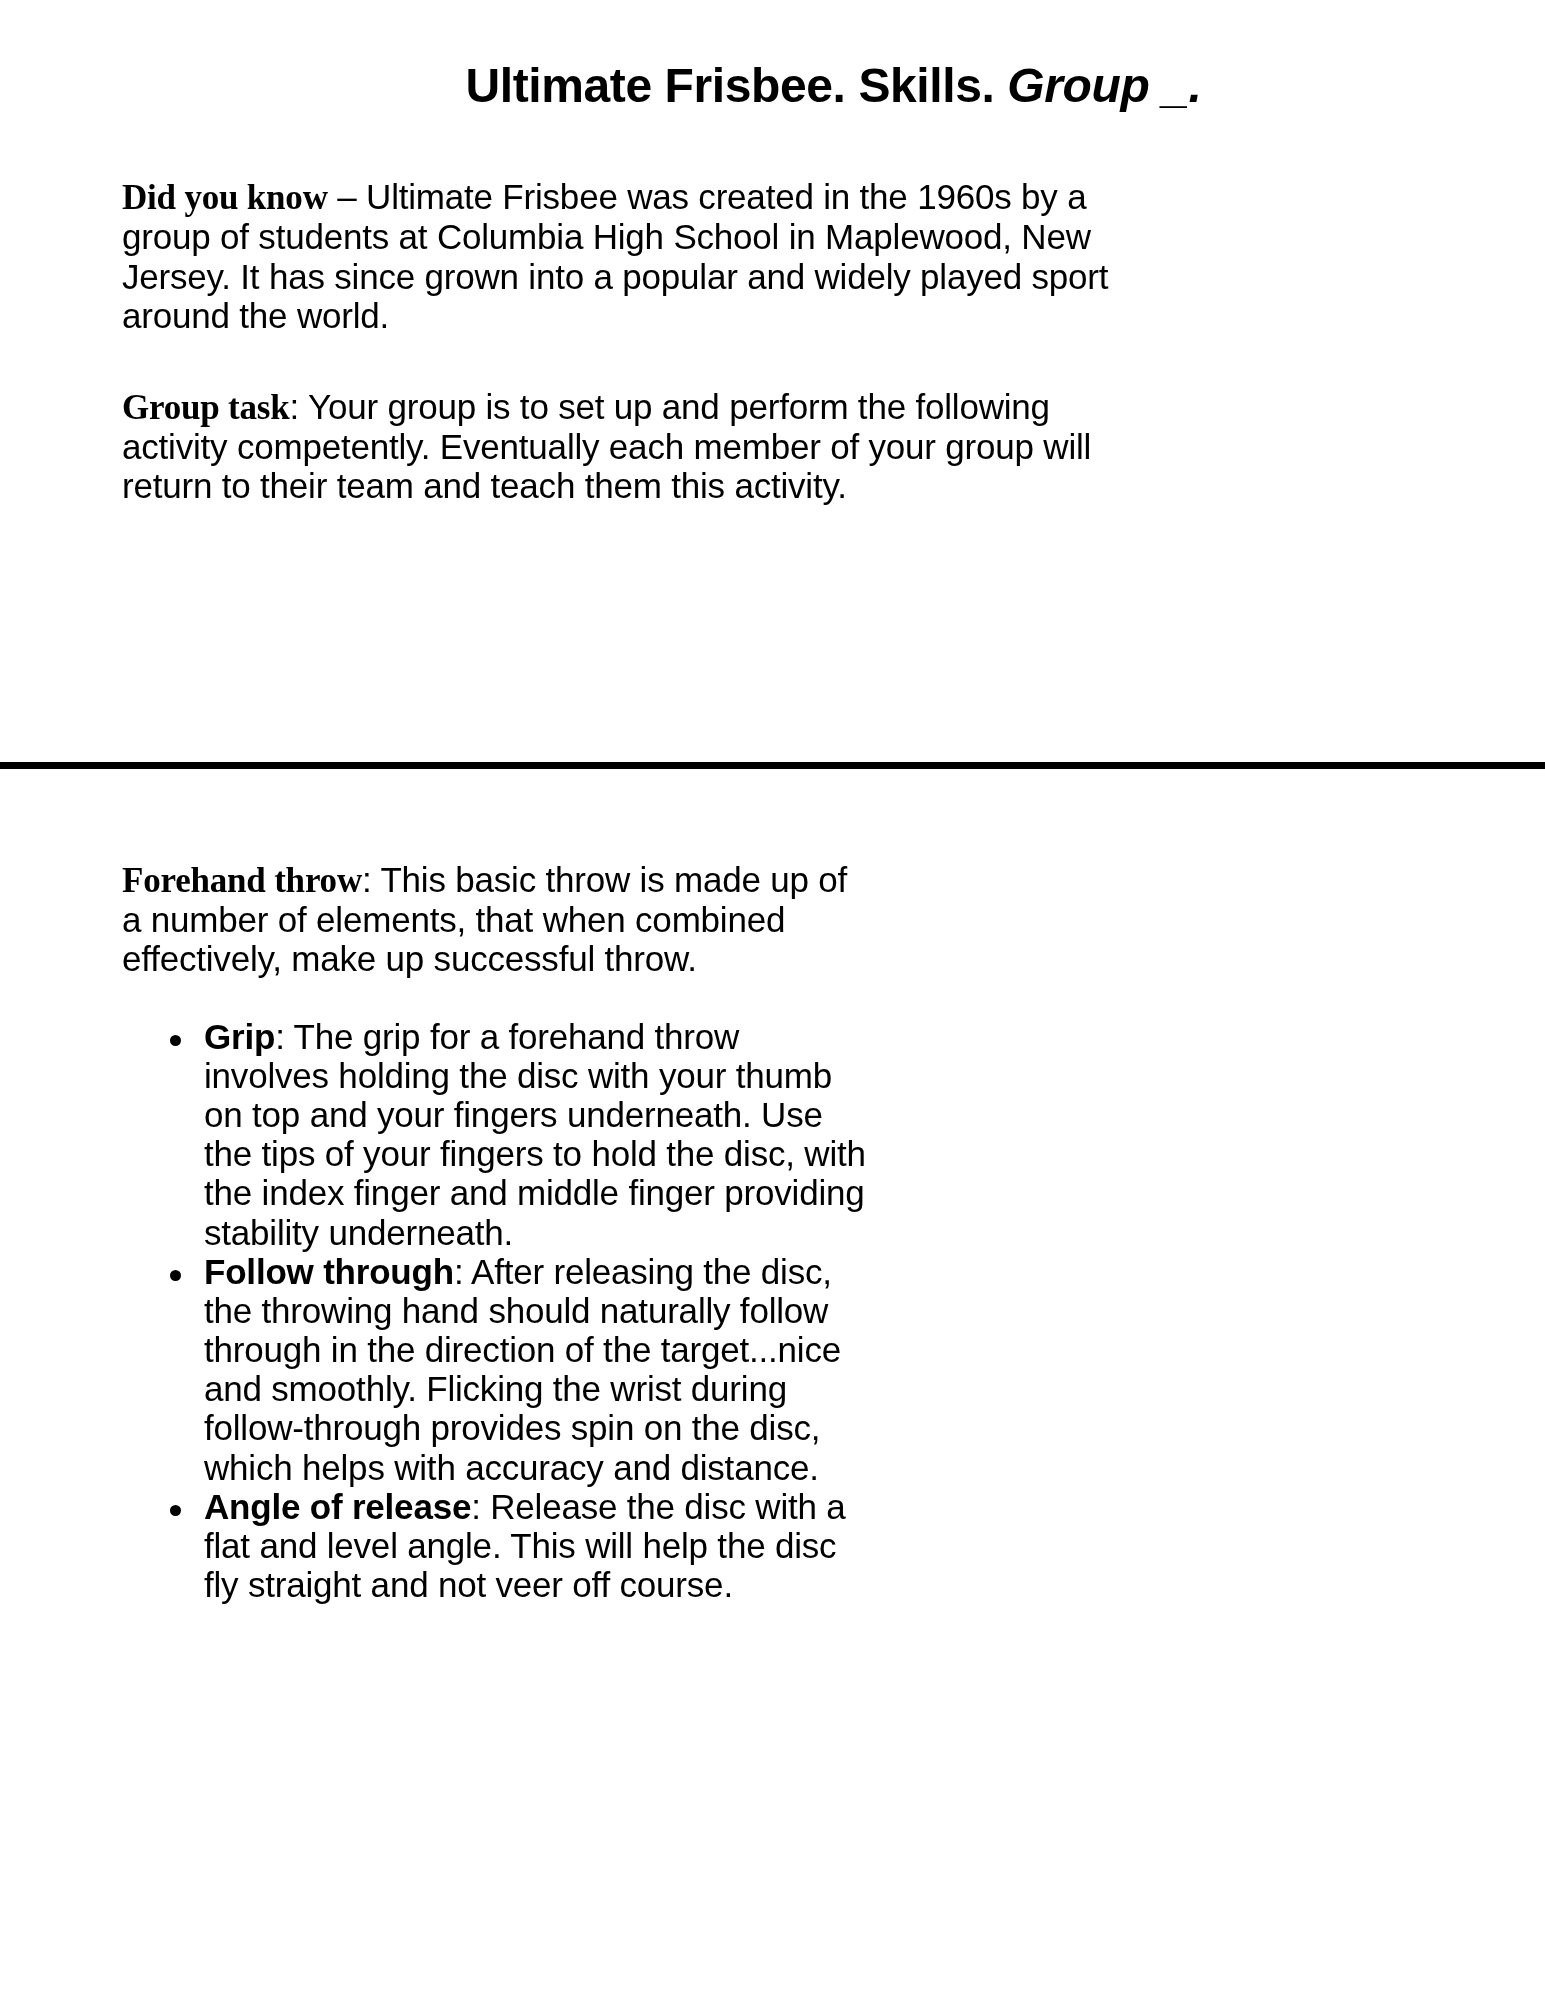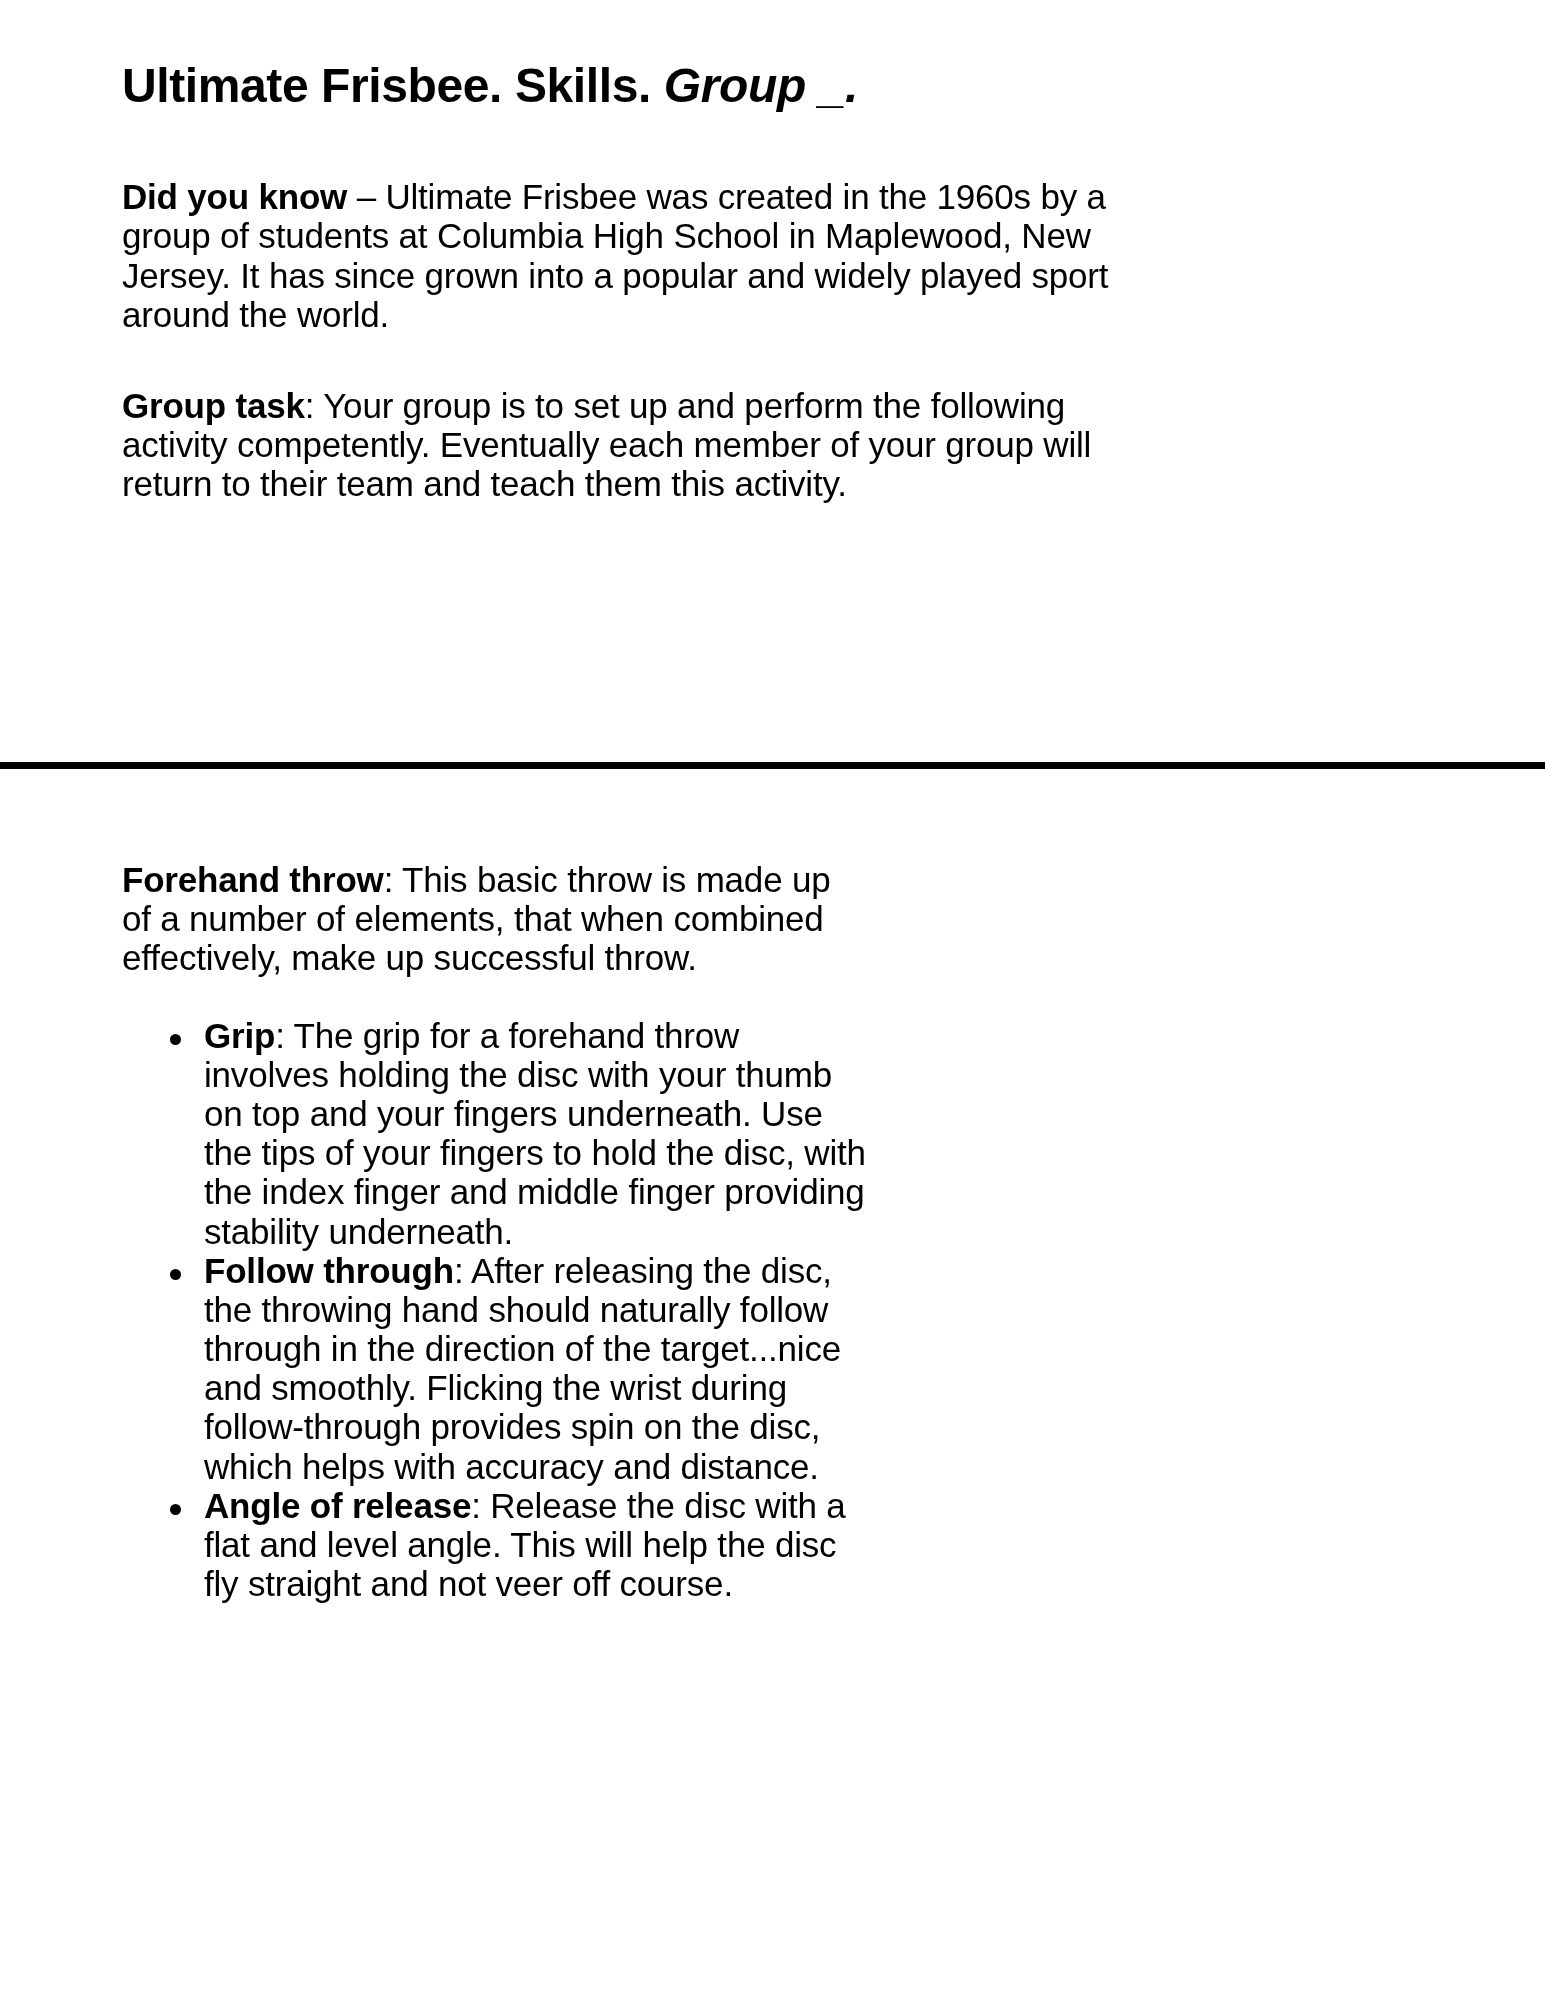--- a/index.html
+++ b/index.html
@@ -30,38 +30,40 @@
 
   .doc-title {
     margin: 0;
     padding: 58px 0 0 122px;
     font-size: 48px;
     font-weight: 700;
     letter-spacing: -0.4px;
     line-height: 1.15;
     font-stretch: condensed;
     white-space: nowrap;
+    text-align: center;
   }
   .doc-title .ital {
     font-style: italic;
     font-weight: 700;
   }
 
   .para {
     margin: 0;
     padding-left: 122px;
     padding-right: 430px;
     font-size: 35px;
     line-height: 1.12;
     font-weight: 400;
     letter-spacing: -0.2px;
     font-stretch: condensed;
   }
   .para b, .lead {
     font-weight: 700;
+    font-family: Liberation Serif, serif;
   }
 
   .para-did {
     margin-top: 64px;
   }
   .para-task {
     margin-top: 52px;
   }
 
   

